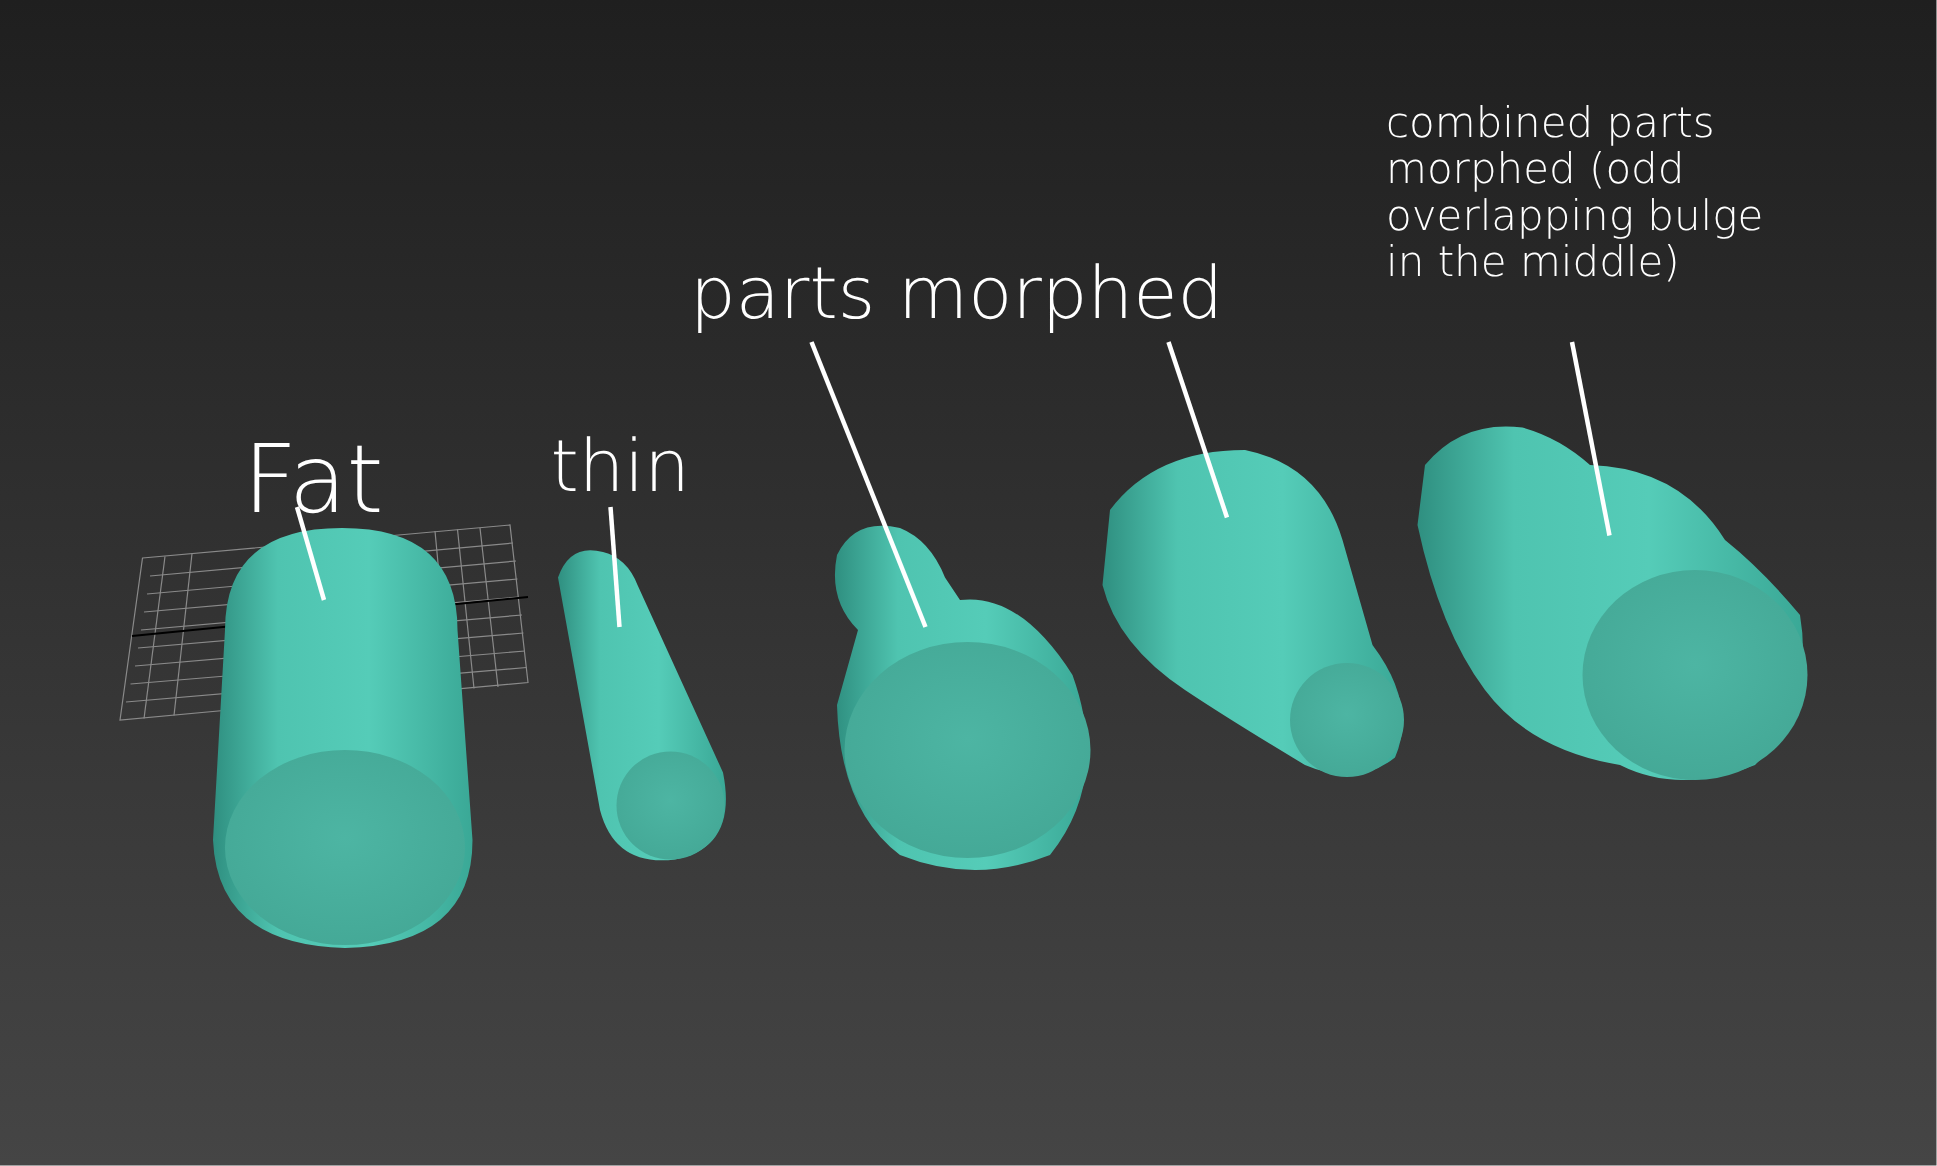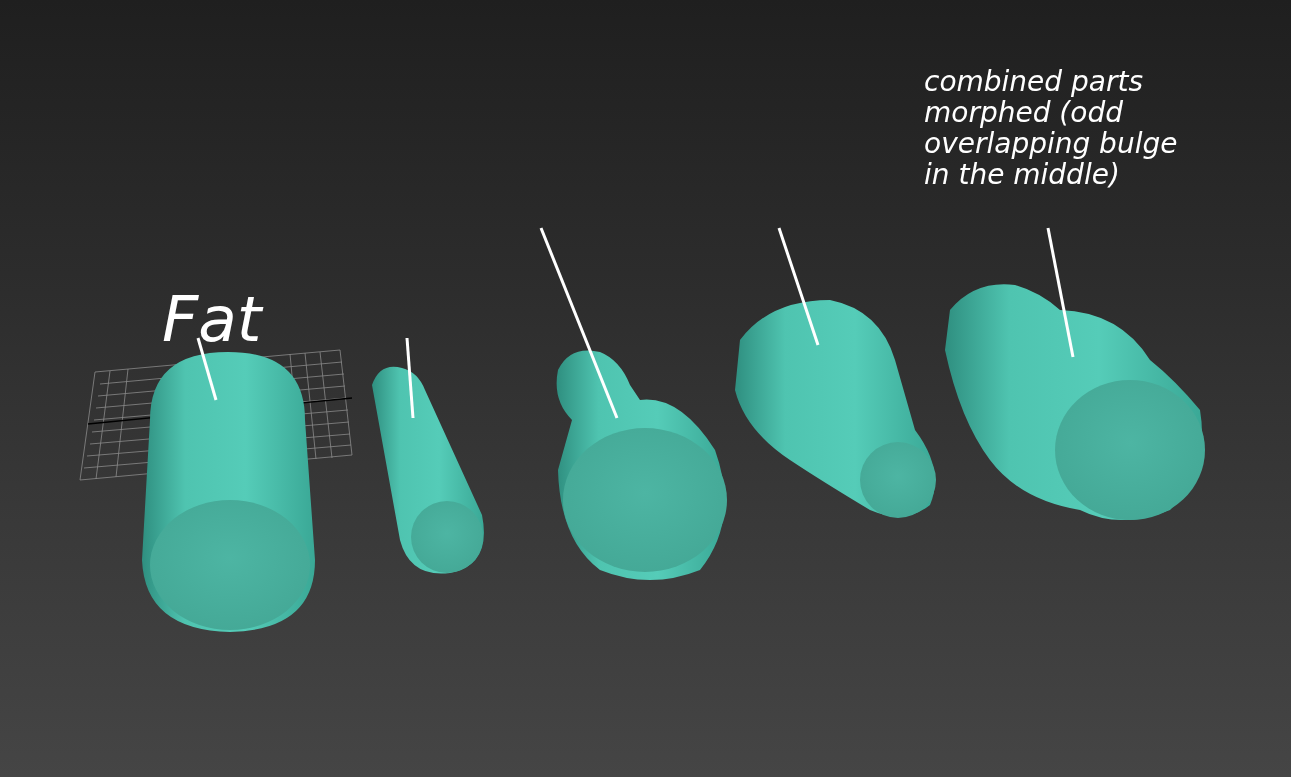--- a/index.html
+++ b/index.html
@@ -1,19 +1,19 @@
 <!DOCTYPE html>
 <html><head>
 <meta charset="utf-8">
 <style>
   html,body{margin:0;padding:0;}
   body{width:1291px;height:777px;overflow:hidden;background:linear-gradient(180deg,#1f1f1f 0%,#2c2c2c 35%,#3a3a3a 70%,#454545 100%);font-family:"DejaVu Sans",sans-serif;}
   .vp{position:relative;width:1291px;height:777px;}
   svg{position:absolute;left:0;top:0;}
-  .lbl{position:absolute;color:#fff;font-family:"DejaVu Sans",sans-serif;font-weight:200;white-space:pre-line;font-style:italic;}
+  .lbl{position:absolute;color:#fff;font-family:"DejaVu Sans",sans-serif;font-weight:200;white-space:pre-line;}
 </style>
 </head>
 <body>
 
 <div class="vp">
   <svg width="1291" height="777" viewBox="0 0 1291 777">
     <defs>
       <linearGradient id="body" x1="0" y1="0" x2="1" y2="0">
         <stop offset="0" stop-color="#2f8f80"></stop>
         <stop offset="0.25" stop-color="#4fc4b0"></stop>
@@ -72,17 +72,19 @@
     <g stroke="#fff" stroke-width="3">
       <line x1="198" y1="338" x2="216" y2="400"></line>
       <line x1="407" y1="338" x2="413" y2="418"></line>
       <line x1="541" y1="228" x2="617" y2="418"></line>
       <line x1="779" y1="228" x2="818" y2="345"></line>
       <line x1="1048" y1="228" x2="1073" y2="357"></line>
     </g>
   </svg>
 
   <div class="lbl" style="left:162px;top:283px;font-size:63px;">Fat</div>
+  <div class="lbl" style="left:367px;top:283px;font-size:48px;">thin</div>
+  <div class="lbl" style="left:460px;top:168px;font-size:48px;">parts morphed</div>
   <div class="lbl" style="left:924px;top:66px;font-size:28px;line-height:31px;">combined parts
 morphed (odd
 overlapping bulge
 in the middle)</div>
 </div>
 
 </body></html>

